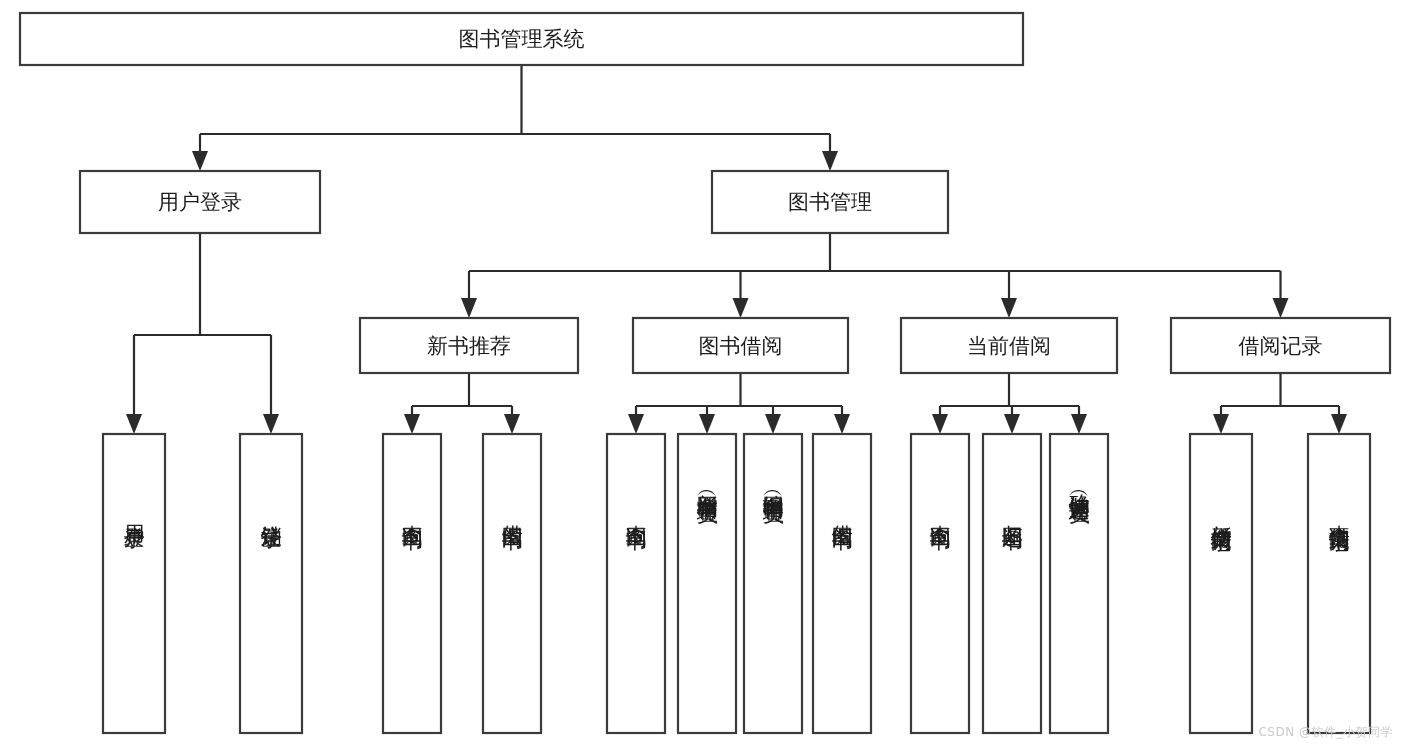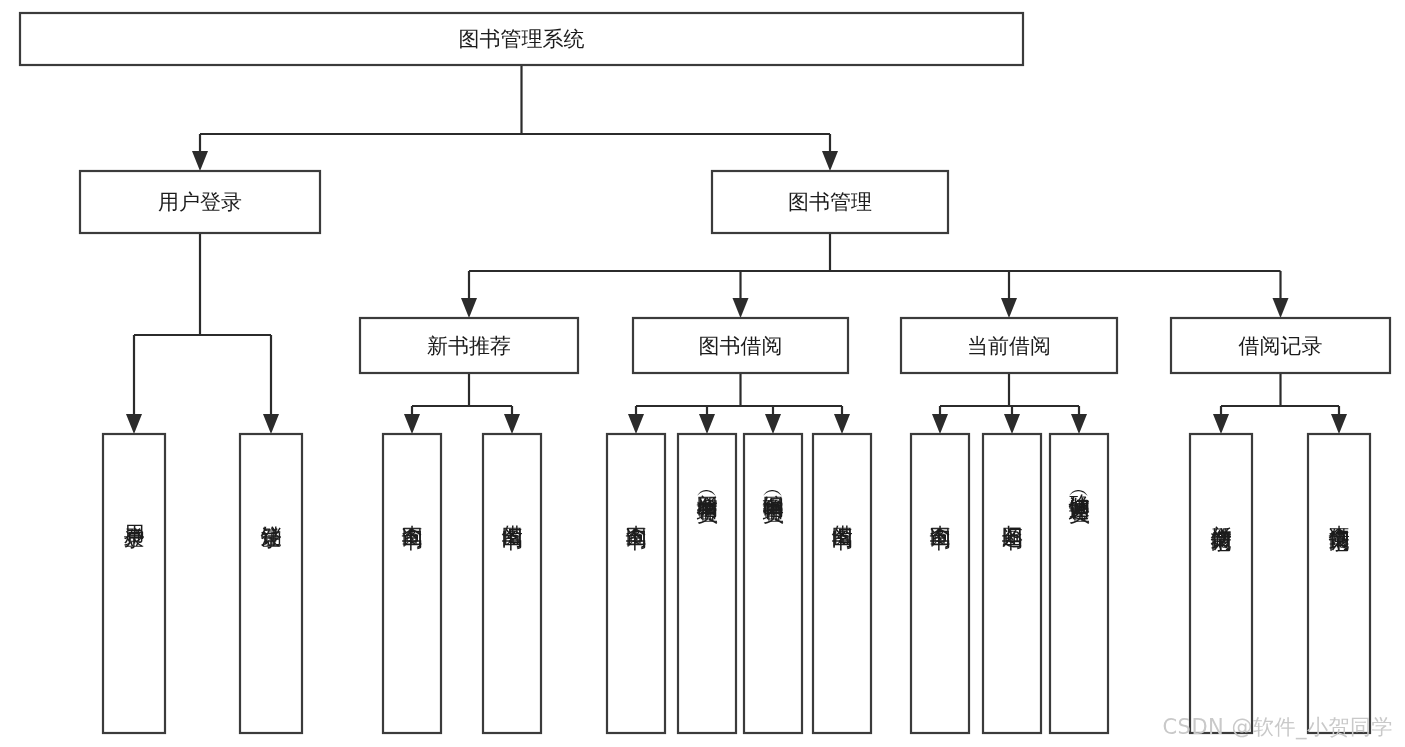--- a/index.html
+++ b/index.html
@@ -65,21 +65,21 @@
     line-height: 1.08;
     color: #1c1c1c;
     letter-spacing: 1.5px;
     white-space: nowrap;
   }
   .watermark {
     position: absolute;
     right: 12px;
     bottom: 6px;
     font-family: "DejaVu Sans", "Liberation Sans", sans-serif;
-    font-size: 21px;
+    font-size: 12px;
     color: #c9c9c9;
     letter-spacing: 0.5px;
     user-select: none;
     pointer-events: none;
   }
 </style>
 </head>
 <body>
 
 <div id="diagram-root">

